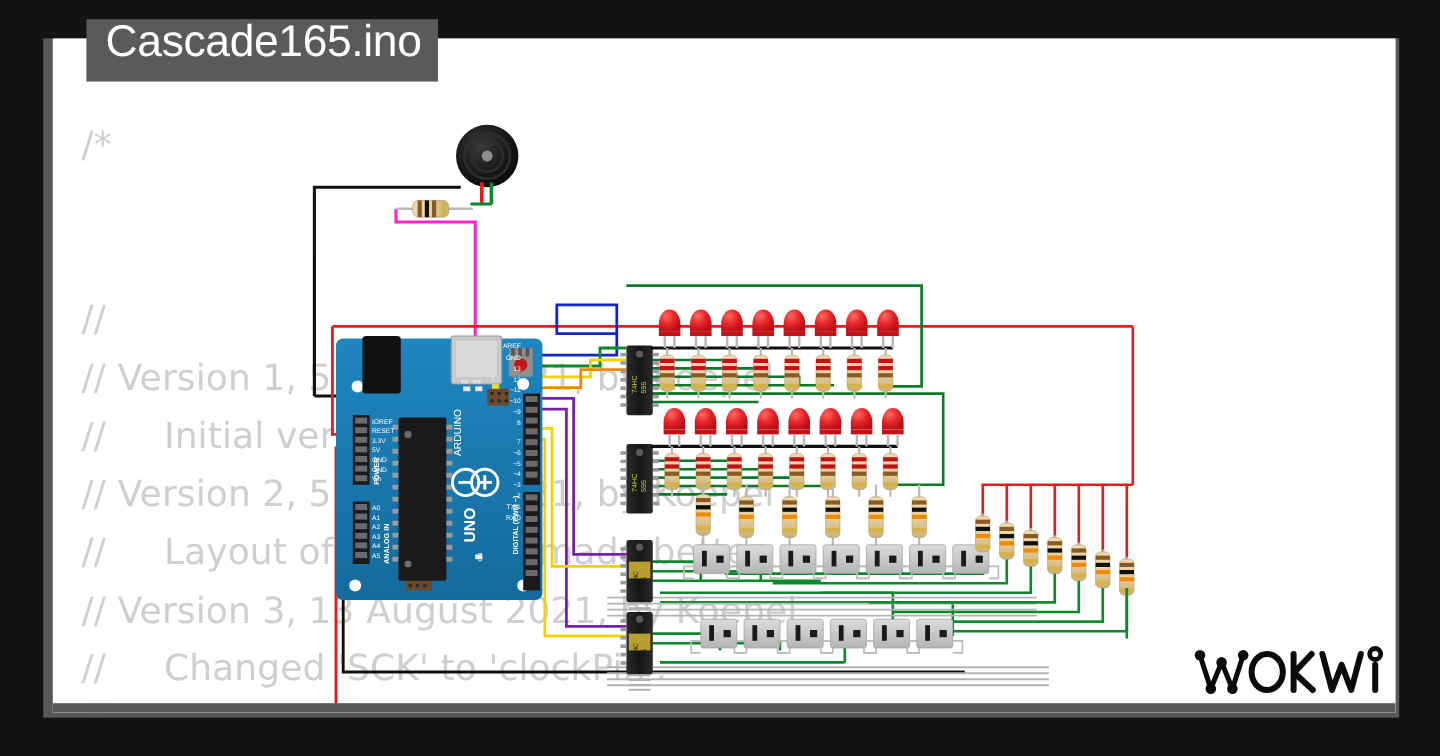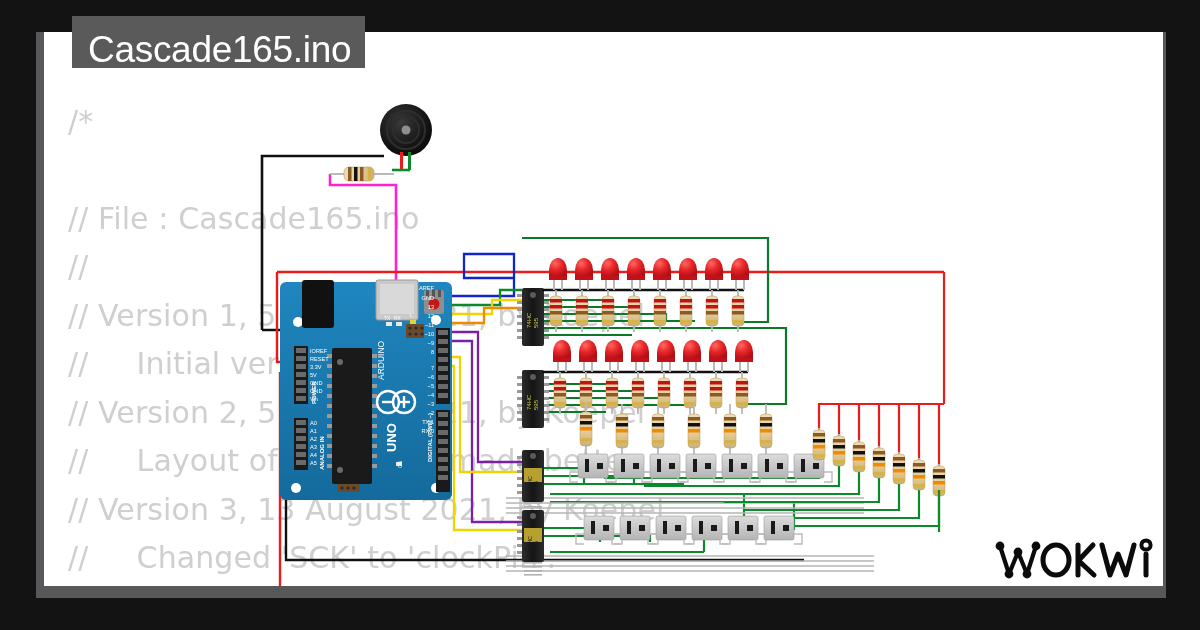--- a/index.html
+++ b/index.html
@@ -45,21 +45,21 @@
   }
 
   
   #diagram { position:absolute; left:0; top:0; width:1119px; height:562px; }
 
   
   #title-tab {
     position:absolute; left:72px; top:16px;
     height:52px;
     background:#5a5a5a;
-    display:flex; align-items:flex-end;
+    display:flex; align-items:flex-start;
     padding:0 14px 0 16px;
     z-index:40;
   }
   #title-tab .tt {
     color:#ffffff;
     font-family:"Liberation Sans", sans-serif;
     font-size:37px;
     line-height:1;
     letter-spacing:-0.3px;
     white-space:nowrap;
@@ -83,21 +83,20 @@
 
 <div id="stage">
 
   <div id="card-shadow"></div>
 
   <div id="card">
 
     <div id="code-layer">
       <div class="code-line" style="top:72px;">/*</div>
       <div class="code-line" style="top:120px;"></div>
-      <div class="code-line" style="top:169px;">// File : Cascade165.ino</div>
       <div class="code-line" style="top:217px;">//</div>
       <div class="code-line" style="top:266px;">// Version 1, 5 August 2021, by Koepel</div>
       <div class="code-line" style="top:314px;">//     Initial version.</div>
       <div class="code-line" style="top:363px;">// Version 2, 5 August 2021, by Koepel</div>
       <div class="code-line" style="top:411px;">//     Layout of the wiring made better.</div>
       <div class="code-line" style="top:460px;">// Version 3, 13 August 2021, by Koepel</div>
       <div class="code-line" style="top:508px;">//     Changed 'SCK' to 'clockPin'.</div>
       <div class="code-line" style="top:549px;">//</div>
     </div>
 

